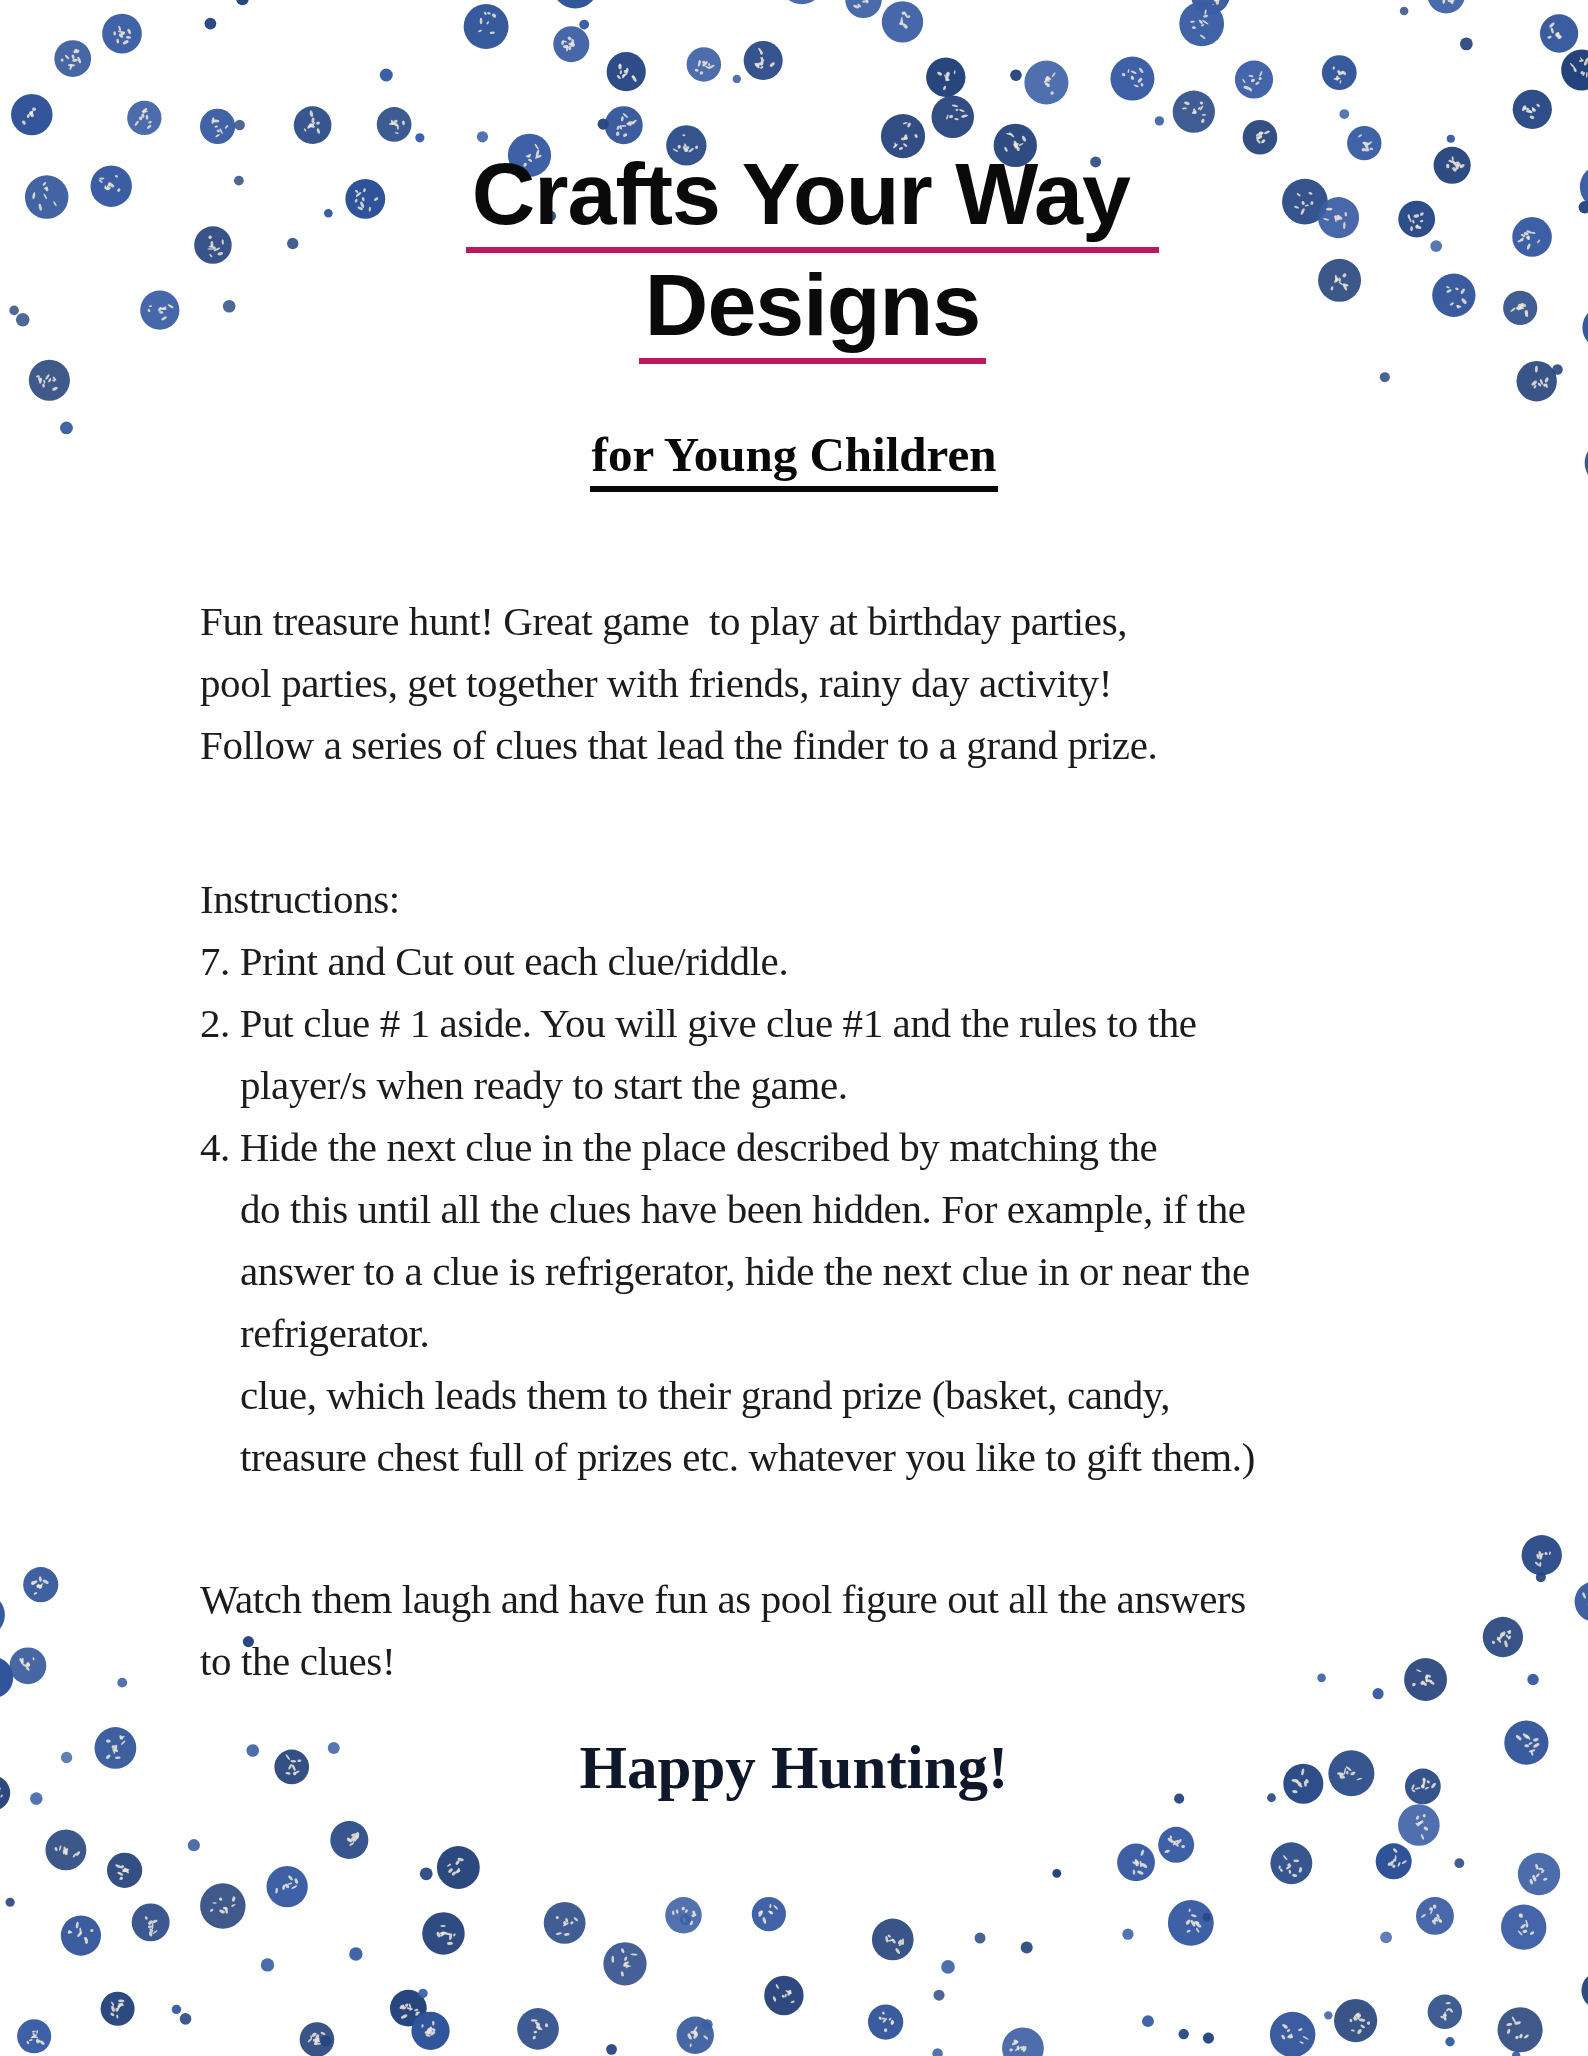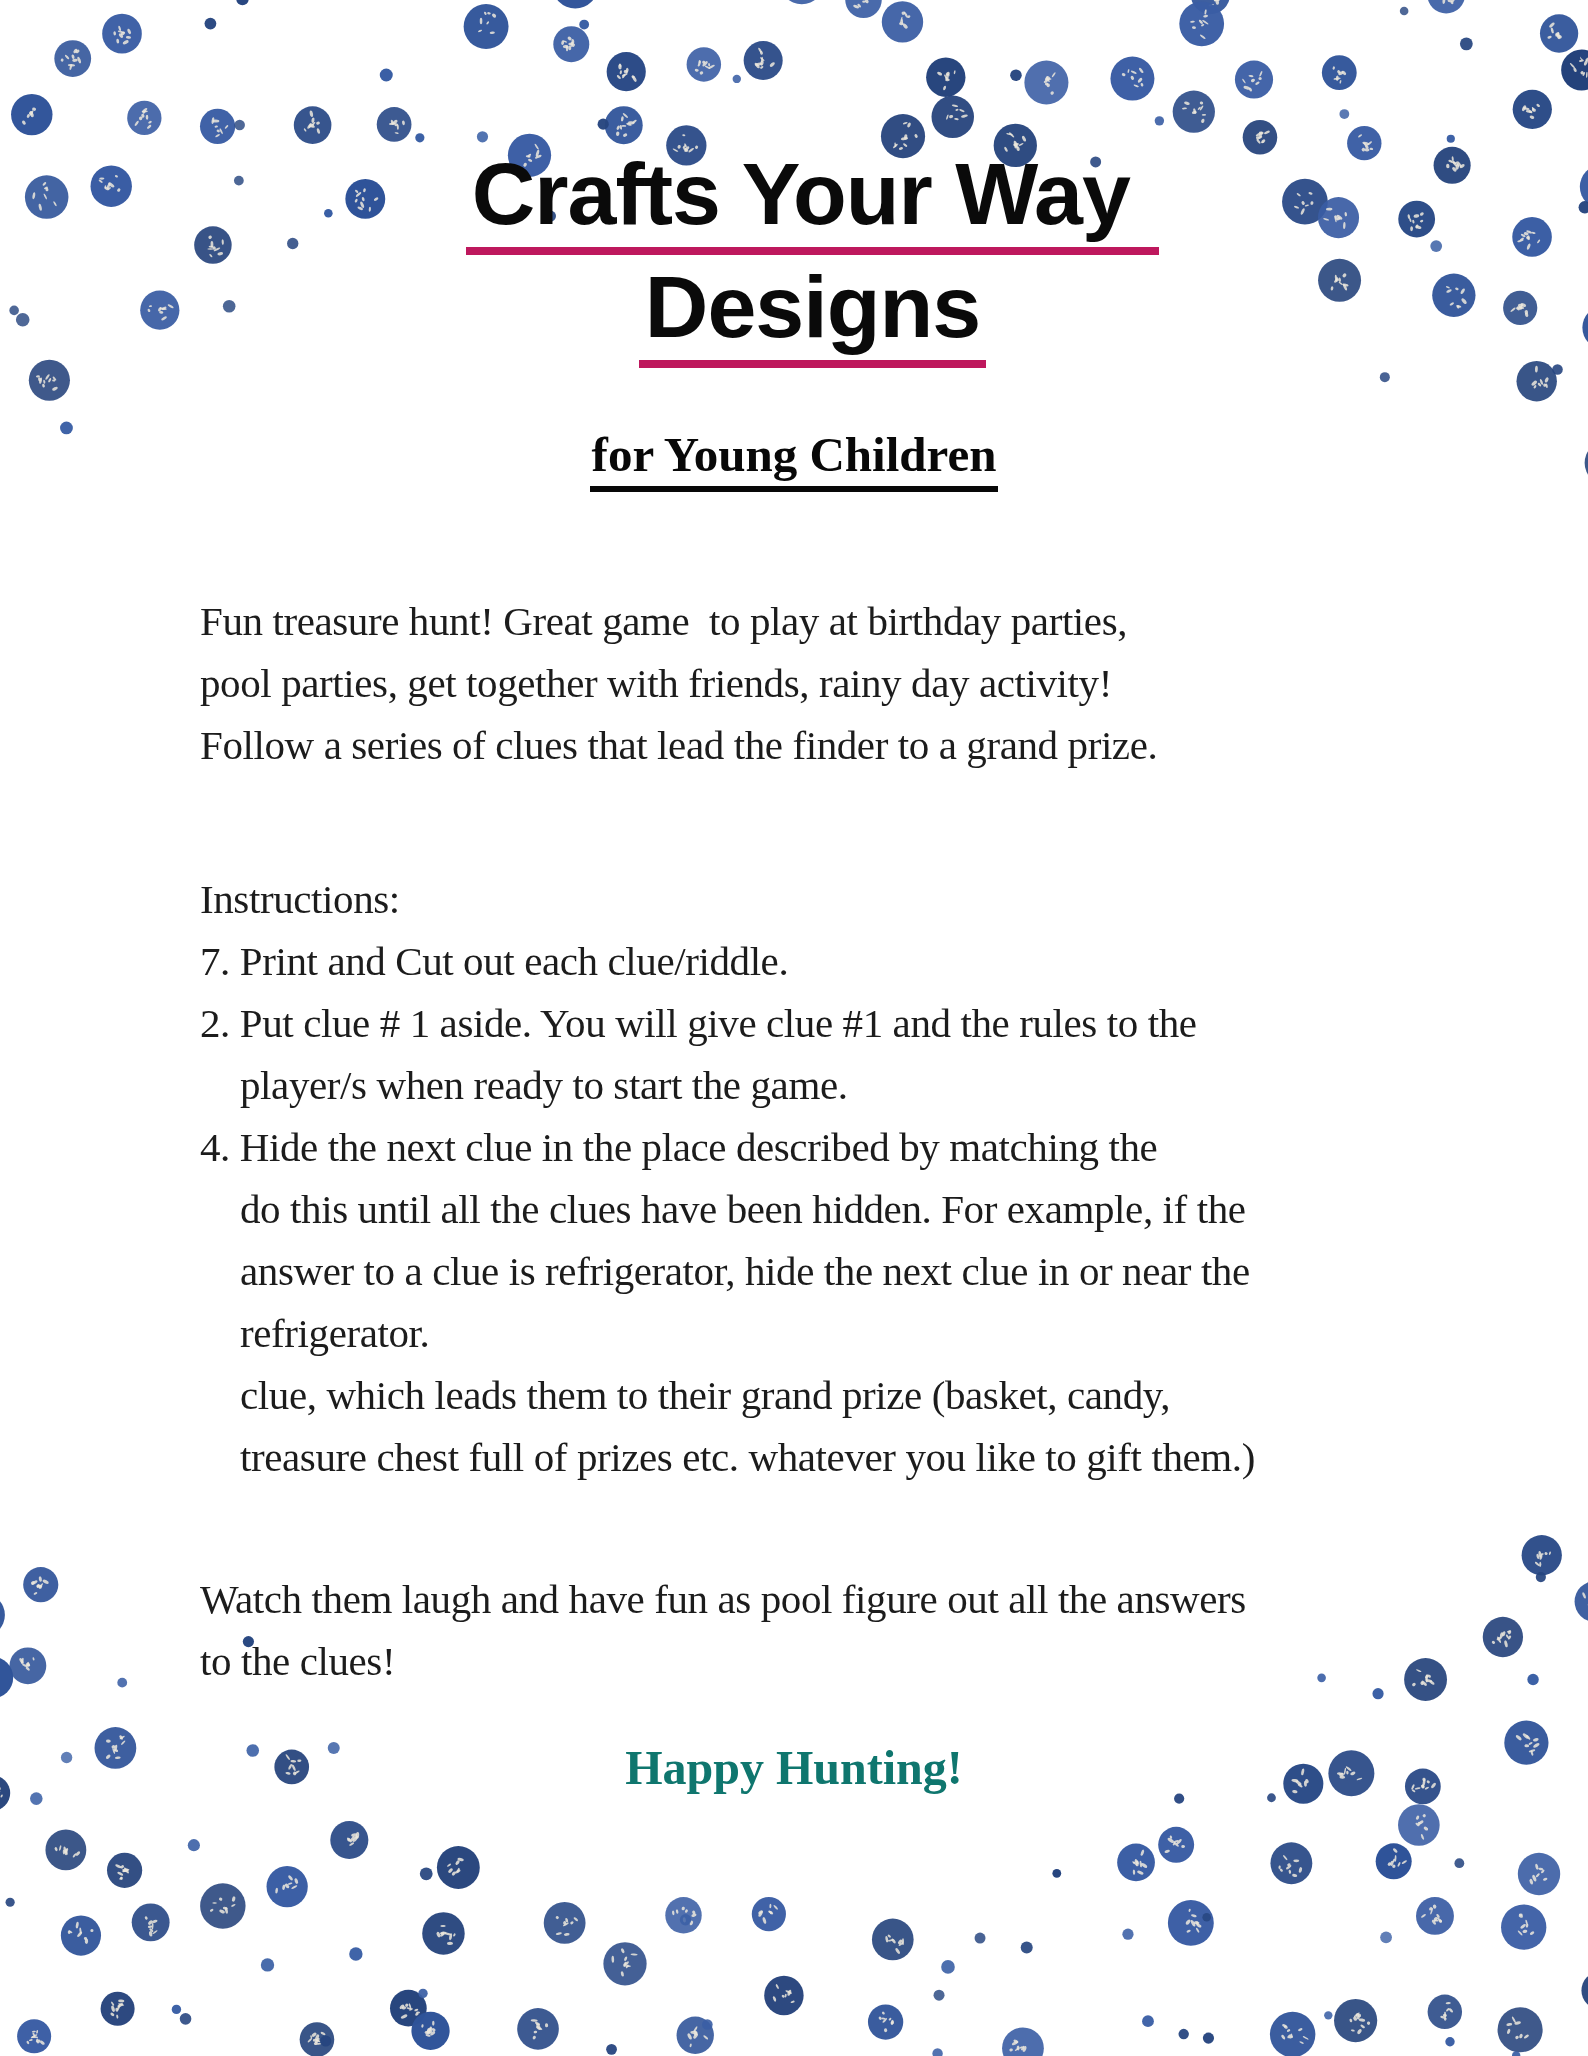--- a/index.html
+++ b/index.html
@@ -27,21 +27,21 @@
     font-family: "Liberation Sans", sans-serif;
     font-weight: 700;
     font-size: 88px;
     line-height: 103px;
     color: #0a0a0a;
     letter-spacing: -1px;
     white-space: pre;
   }
   .title-line span {
     display: inline-block;
-    border-bottom: 8px solid #be185d;
+    border-bottom: 6px solid #be185d;
     padding: 0 6px 2px 6px;
     white-space: pre;
     margin-left: 37px;
   }
 
   
   .subtitle-block { top: 424px; text-align: center; }
   .subtitle-line {
     font-weight: 700;
     font-size: 49px;
@@ -67,23 +67,23 @@
   }
   .intro-block { top: 590px; }
   .instructions-block { top: 868px; }
   .line.cont { padding-left: 40px; }
   .outro-block { top: 1568px; }
 
   
   .closing-block { top: 1733px; text-align: center; }
   .closing-text {
     font-weight: 700;
-    font-size: 48px;
+    font-size: 61px;
     line-height: 70px;
-    color: #0f766e;
+    color: #0f172a;
     white-space: pre;
   }
 </style>
 </head>
 <body>
 
 <div class="page">
 
   <svg id="decor-svg" viewBox="0 0 1588 2056" xmlns="http://www.w3.org/2000/svg">
       <circle cx="-45.501392394304276" cy="0.1294151395559311" r="5.3" fill="#26457f" opacity="0.96"></circle>

